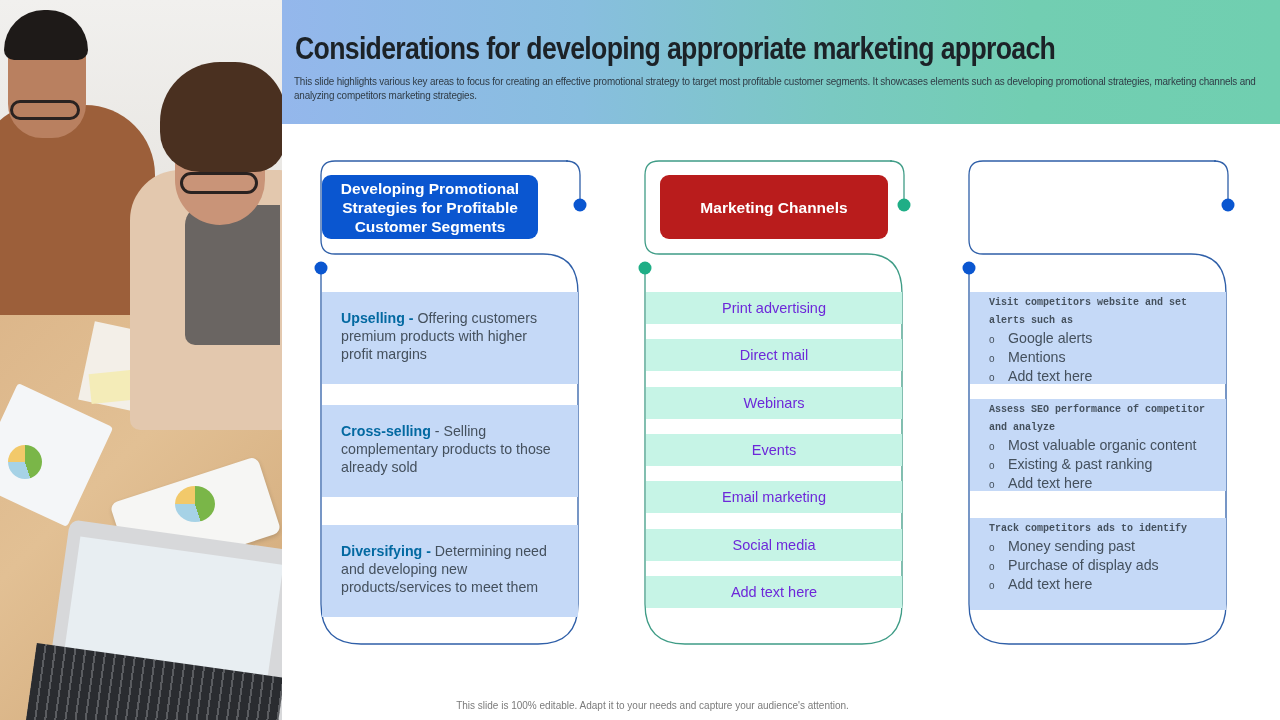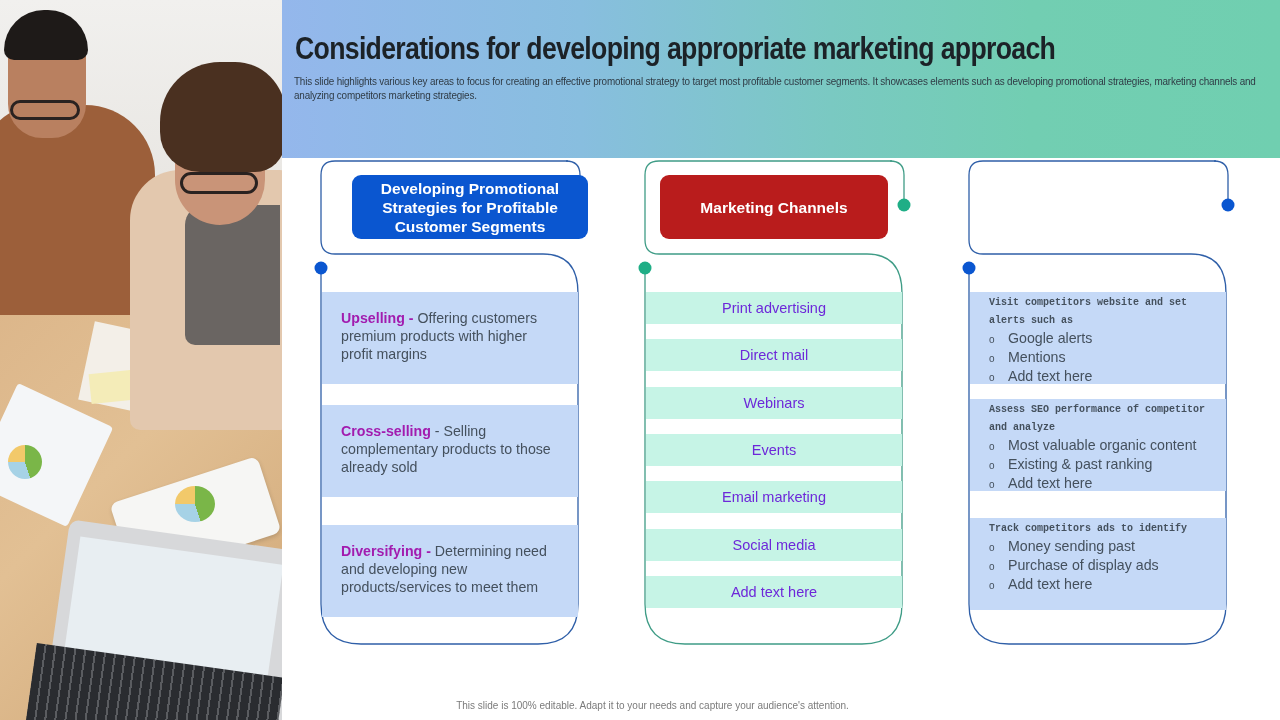--- a/index.html
+++ b/index.html
@@ -24,38 +24,38 @@
   .photo .pie1 { position: absolute; left: 8px; top: 445px; width: 34px; height: 34px; border-radius: 50%; background: conic-gradient(#7ab648 0 45%, #a6d2e6 45% 75%, #f2c96a 75% 100%); }
   .photo .tablet { position: absolute; left: 118px; top: 478px; width: 155px; height: 80px; background: #f6f6f4; border-radius: 8px; transform: rotate(-18deg); box-shadow: 0 2px 4px rgba(0,0,0,.15); }
   .photo .pie2 { position: absolute; left: 175px; top: 486px; width: 40px; height: 36px; border-radius: 50%; background: conic-gradient(#7ab648 0 45%, #a6d2e6 45% 75%, #f2c96a 75% 100%); }
   .photo .laptop { position: absolute; left: 55px; top: 535px; width: 240px; height: 200px; background: #d7d8da; border-radius: 10px 10px 0 0; transform: rotate(8deg); }
   .photo .screen { position: absolute; left: 70px; top: 550px; width: 205px; height: 135px; background: #e8eef2; transform: rotate(8deg); }
   .photo .keys { position: absolute; left: 30px; top: 660px; width: 250px; height: 80px; background: repeating-linear-gradient(90deg,#2a2c30 0 8px,#5a5c60 8px 10px); transform: rotate(8deg); }
   .photo .sticky { position: absolute; left: 90px; top: 372px; width: 42px; height: 30px; background: #f4ecb8; transform: rotate(-6deg); }
   .photo .notebook { position: absolute; left: 85px; top: 335px; width: 140px; height: 80px; background: #f3efe8; transform: rotate(12deg); }
 
   
-  .header { position: absolute; left: 282px; top: 0; width: 998px; height: 158px;
+  .header { position: absolute; left: 282px; top: 0; width: 998px; height: 124px;
     background: linear-gradient(90deg, #94b7ec 0%, #88bedf 30%, #7ac9c2 55%, #72ceb2 75%, #70cfb0 100%); }
   .title { position: absolute; left: 13px; top: 31px; font-family: "Liberation Sans", sans-serif; font-weight: 700;
     font-size: 31px; color: #1c2227; letter-spacing: -0.8px; transform: scaleX(0.86); transform-origin: left center; white-space: nowrap; }
   .subtitle { position: absolute; left: 12px; top: 75px; width: 1130px; font-size: 11.5px; line-height: 13.5px; color: #2f3b45;
     transform: scaleX(0.86); transform-origin: left top; letter-spacing: -0.2px; }
 
   
   .col { position: absolute; top: 158px; width: 290px; height: 490px; }
   .col svg.frame { position: absolute; left: 0; top: 0; overflow: visible; }
   .col-head { position: absolute; top: 17px; height: 64px; border-radius: 9px; color: #fff; font-weight: 700;
     font-size: 15.5px; line-height: 19px; text-align: center; display: flex; align-items: center; justify-content: center; }
   .rows { position: absolute; left: 1px; top: 134px; width: 256px; }
   .row { position: absolute; left: 0; width: 256px; }
 
   
   .c1 .row { background: #c5d9f7; height: 92px; padding: 18px 20px 0 19px; font-size: 14.2px; line-height: 17.8px; color: #44505d; }
-  .c1 .row b { color: #a21caf; }
+  .c1 .row b { color: #0369a1; }
 
   
   .c2 .row { background: #c6f4e6; height: 32px; text-align: center; font-size: 14.5px; line-height: 32px; color: #6d28d9; }
 
   
   .c3 .row { background: #c5d9f7; height: 92px; padding: 2px 10px 0 19px; color: #44505d; }
   .c3 .row .lead { font-weight: 700; font-size: 10px; line-height: 17.8px; font-family: Liberation Mono, monospace; }
   .c3 .row .bul { font-size: 14.2px; line-height: 17.8px; display: flex; }
   .c3 .row .bul .dot { width: 19px; font-size: 10px; line-height: 19px; padding-left: 0px; }
 
@@ -93,21 +93,21 @@
   <div class="subtitle">This slide highlights various key areas to focus for creating an effective  promotional strategy to target most profitable customer segments. It showcases elements such as developing promotional strategies, marketing channels and analyzing competitors marketing strategies.</div>
 </div>
 
 <div class="col c1" style="left:321px;">
   <svg class="frame" width="290" height="490">
     <path d="M 247 3 L 14 3 Q 0 3 0 17 L 0 82 Q 0 96 14 96 L 222 96 Q 257 96 257 135 L 257 446 Q 257 486 217 486 L 40 486 Q 0 486 0 446 L 0 110" fill="none" stroke="#2f5fa8" stroke-width="1.3"></path>
     <path d="M 245 3 Q 259 3 259 17 L 259 46" fill="none" stroke="#2f5fa8" stroke-width="1.3"></path>
     <circle cx="259" cy="47" r="6.5" fill="#0a56d0"></circle>
     <circle cx="0" cy="110" r="6.5" fill="#0a56d0"></circle>
   </svg>
-  <div class="col-head" style="left:31px;width:236px;background:#0a56d0;">Developing Promotional Strategies for Profitable Customer Segments</div>
+  <div class="col-head" style="left:1px;width:216px;background:#0a56d0;">Developing Promotional Strategies for Profitable Customer Segments</div>
   <div class="rows">
     <div class="row" style="top:0"><b>Upselling - </b><span>Offering customers premium products with higher profit margins</span></div>
     <div class="row" style="top:113px"><b>Cross-selling</b><span> - Selling complementary products to those already sold</span></div>
     <div class="row" style="top:233px"><b>Diversifying - </b><span>Determining need and developing  new products/services to meet them</span></div>
   </div>
 </div>
 
 <div class="col c2" style="left:645px;">
   <svg class="frame" width="290" height="490">
     <path d="M 247 3 L 14 3 Q 0 3 0 17 L 0 82 Q 0 96 14 96 L 222 96 Q 257 96 257 135 L 257 446 Q 257 486 217 486 L 40 486 Q 0 486 0 446 L 0 110" fill="none" stroke="#3f9c86" stroke-width="1.3"></path>

